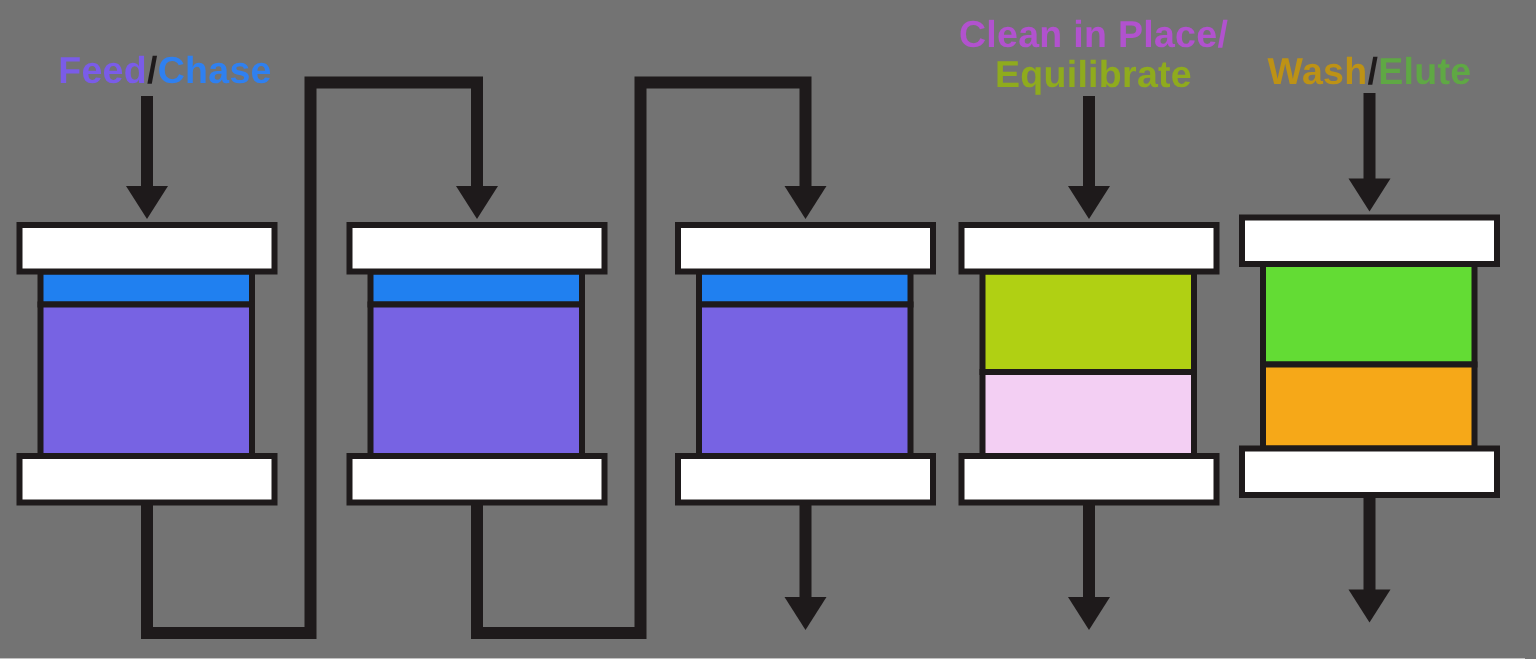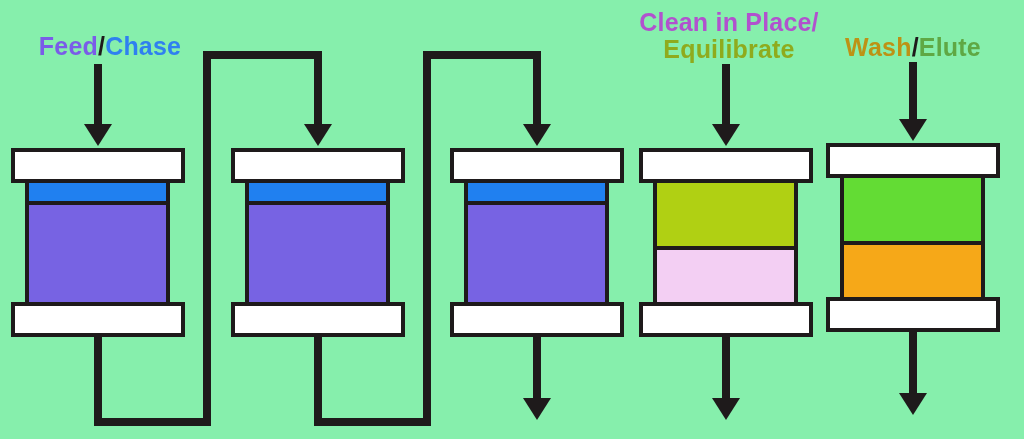--- a/index.html
+++ b/index.html
@@ -1,16 +1,16 @@
 <!DOCTYPE html>
 <html><head>
 <meta charset="utf-8">
 <style>
   html, body { margin: 0; padding: 0; background: #ffffff; }
-  .stage { width: 1024px; height: 439px; position: relative; overflow: hidden; background: #86efac; }
+  .stage { width: 1024px; height: 439px; position: relative; overflow: hidden; background: #737373; }
   svg { display: block; }
   .lbl {
     font-family: "Liberation Sans", sans-serif;
     font-weight: 700;
     font-size: 25px;
     letter-spacing: 0.2px;
   }
   .conn { fill: none; stroke-width: 8; stroke-linejoin: miter; stroke-linecap: butt; }
   .shaft { fill: none; stroke-width: 8; stroke-linecap: butt; }
   .outlined { stroke-width: 4; }

